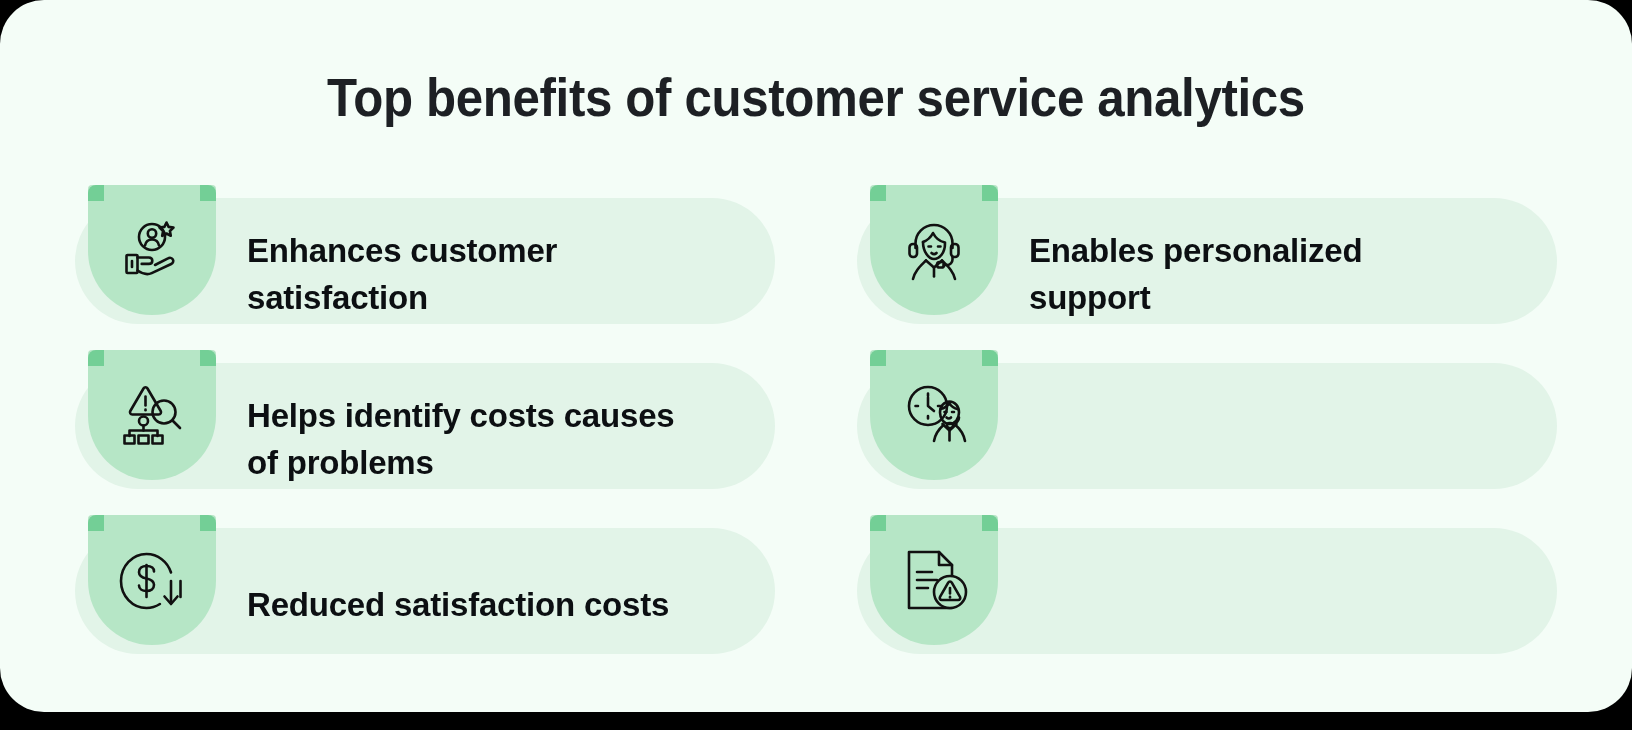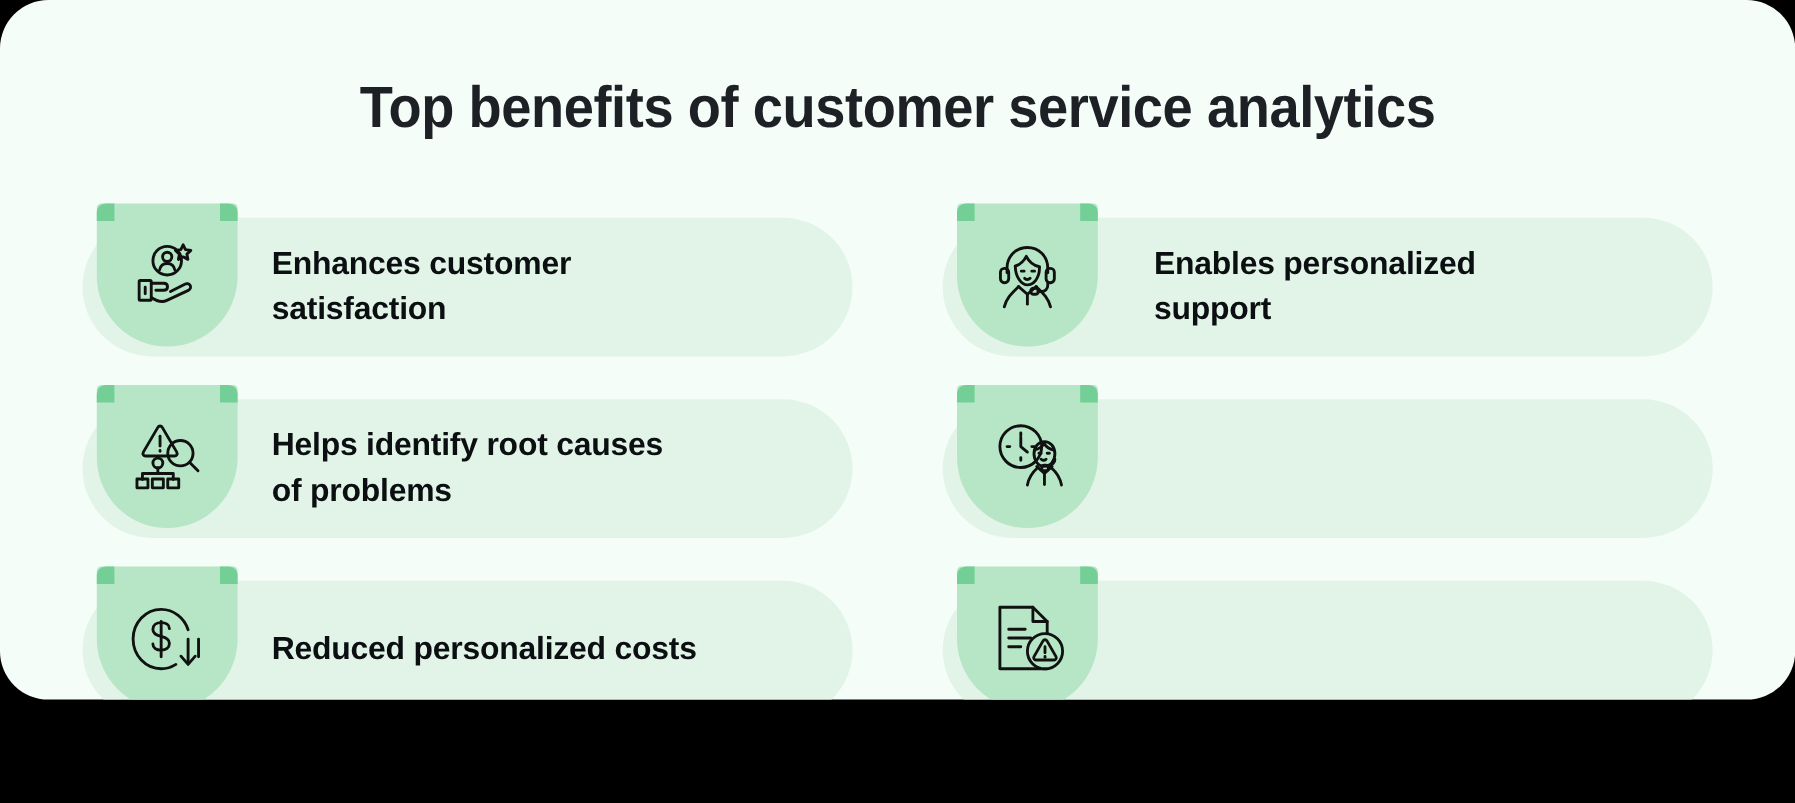--- a/index.html
+++ b/index.html
@@ -11,21 +11,21 @@
   body {
     width: 1632px;
     height: 730px;
     overflow: hidden;
     font-family: "Liberation Sans", "DejaVu Sans", sans-serif;
   }
 
   .infographic {
     position: relative;
     width: 1632px;
-    height: 636px;
+    height: 712px;
     background: #f4fdf7;
     border-radius: 44px;
     box-sizing: border-box;
     overflow: hidden;
   }
 
   .page-title {
     position: absolute;
     left: 0;
     top: 68px;
@@ -110,33 +110,33 @@
   }
   .icon-glyph svg {
     display: block;
     width: 72px;
     height: 72px;
   }
 
   .card-label {
     position: absolute;
     left: 172px;
-    top: 13px;
+    top: 27px;
     width: 500px;
     height: 126px;
     display: flex;
     align-items: center;
-    font-size: 29px;
+    font-size: 33px;
     font-weight: 700;
     line-height: 1.42;
     letter-spacing: -0.2px;
     color: #0c0f12;
     white-space: pre-line;
   }
-  .benefit-card.col-2 .card-label { width: 510px; margin-left: 20px; }
+  .benefit-card.col-2 .card-label { width: 510px; }
 </style>
 </head>
 <body>
 
 <div class="infographic">
 
   <div class="page-title">Top benefits of customer service analytics</div>
 
   <div class="grid">
 
@@ -196,21 +196,21 @@
             <path d="M56.5 41.5L64 49"></path>
             <circle cx="27.5" cy="42" r="4.5"></circle>
             <path d="M27.5 46.5v5"></path>
             <path d="M13.5 57v-5.5h28V57"></path>
             <rect x="8.5" y="56.5" width="10" height="8"></rect>
             <rect x="22.5" y="56.5" width="10" height="8"></rect>
             <rect x="36.5" y="56.5" width="10" height="8"></rect>
           </svg>
         </span>
       </div>
-      <div class="card-label">Helps identify root causes
+      <div class="card-label">Helps identify costs causes
 of problems</div>
     </div>
 
     <div class="benefit-card col-2 row-2">
       <div class="card-pill"></div>
       <div class="icon-badge">
         <span class="icon-glyph">
           <svg viewBox="0 0 72 72" fill="none" stroke="#111111" stroke-width="2.6" stroke-linecap="round" stroke-linejoin="round">
             <circle cx="30" cy="27" r="19"></circle>
             <path d="M30 14.5v2.5M30 37v2.5M17.5 27H20M40 27h2.5"></path>
@@ -236,21 +236,21 @@
           <svg viewBox="0 0 72 72" fill="none" stroke="#111111" stroke-width="2.6" stroke-linecap="round" stroke-linejoin="round">
             <path d="M55 28.5C51.6 17.7 41.8 10 30.5 10 16.4 10 5 22.1 5 37s11.4 27 25.5 27c4.9 0 9.5-1.5 13.4-4"></path>
             <path d="M30.5 21v32"></path>
             <path d="M38 27.5c0-3.6-3.1-5.5-7.5-5.5s-7.5 2.3-7.5 6.2 3.5 5.4 7.5 6.3 7.5 2.3 7.5 6.3-3.1 6.2-7.5 6.2-7.5-2-7.5-5.5"></path>
             <path d="M55 37v22"></path>
             <path d="M48.5 52.5L55 60l6.5-7.5"></path>
             <path d="M64.5 37v16"></path>
           </svg>
         </span>
       </div>
-      <div class="card-label">Reduced personalized costs</div>
+      <div class="card-label">Reduced satisfaction costs</div>
     </div>
 
     <div class="benefit-card col-2 row-3">
       <div class="card-pill"></div>
       <div class="icon-badge">
         <span class="icon-glyph">
           <svg viewBox="0 0 72 72" fill="none" stroke="#111111" stroke-width="2.6" stroke-linecap="round" stroke-linejoin="round">
             <path d="M11 8h30l13 13v43H11z"></path>
             <path d="M41 8v13h13"></path>
             <path d="M19 28h15M19 36h20M19 44h11"></path>

